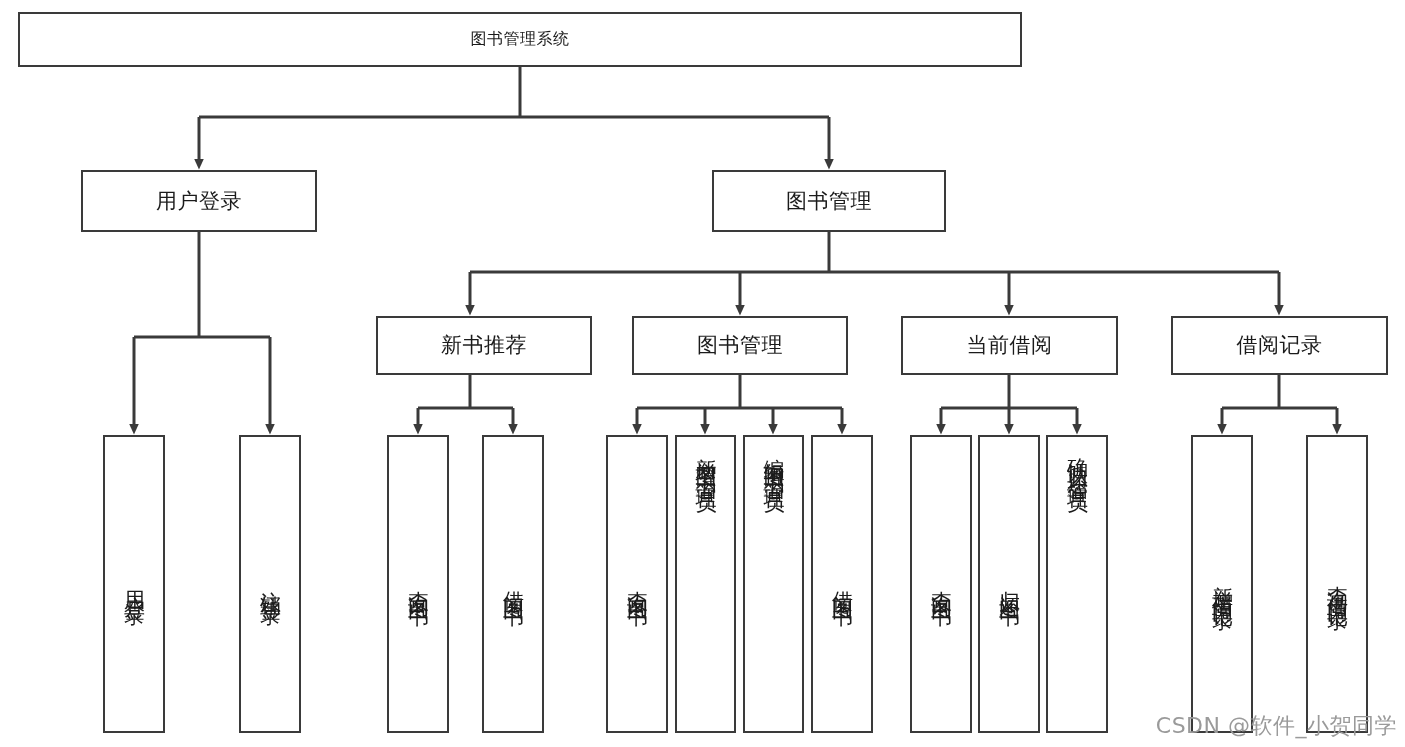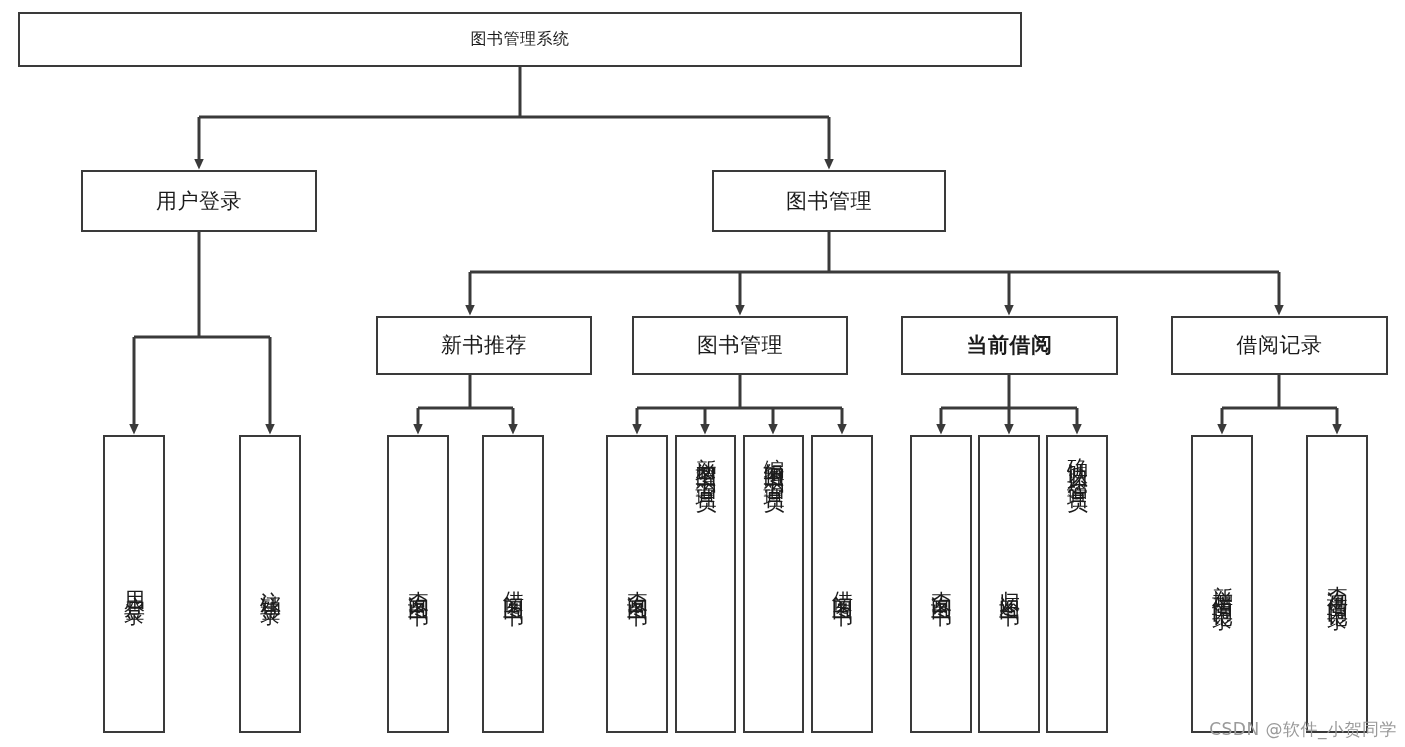--- a/index.html
+++ b/index.html
@@ -63,21 +63,21 @@
     margin: 0 auto;
   }
   .node.vert.midset {
     align-items: center;
     padding-top: 0;
   }
   #watermark {
     position: absolute;
     right: 8px;
     bottom: 6px;
-    font-size: 17px;
+    font-size: 22px;
     color: #9a9a9a;
     white-space: nowrap;
     letter-spacing: 0.5px;
   }
 </style>
 </head>
 <body>
 
 <div id="canvas">
 
@@ -143,21 +143,21 @@
   <div class="node horiz" style="left:712px; top:170px; width:234px; height:62px;">
     <span class="label">图书管理</span>
   </div>
 
   <div class="node horiz" style="left:376px; top:316px; width:216px; height:59px;">
     <span class="label">新书推荐</span>
   </div>
   <div class="node horiz" style="left:632px; top:316px; width:216px; height:59px;">
     <span class="label">图书管理</span>
   </div>
-  <div class="node horiz" style="left:901px; top:316px; width:217px; height:59px;font-weight:bold;">
+  <div class="node horiz" style="left:901px; top:316px; width:217px; height:59px;">
     <span class="label">当前借阅</span>
   </div>
   <div class="node horiz" style="left:1171px; top:316px; width:217px; height:59px;justify-content:center;">
     <span class="label">借阅记录</span>
   </div>
 
   <div class="node vert midset" style="left:103px; top:435px; width:62px; height:298px;">
     <span class="label">用户登录</span>
   </div>
   <div class="node vert midset" style="left:239px; top:435px; width:62px; height:298px;">

